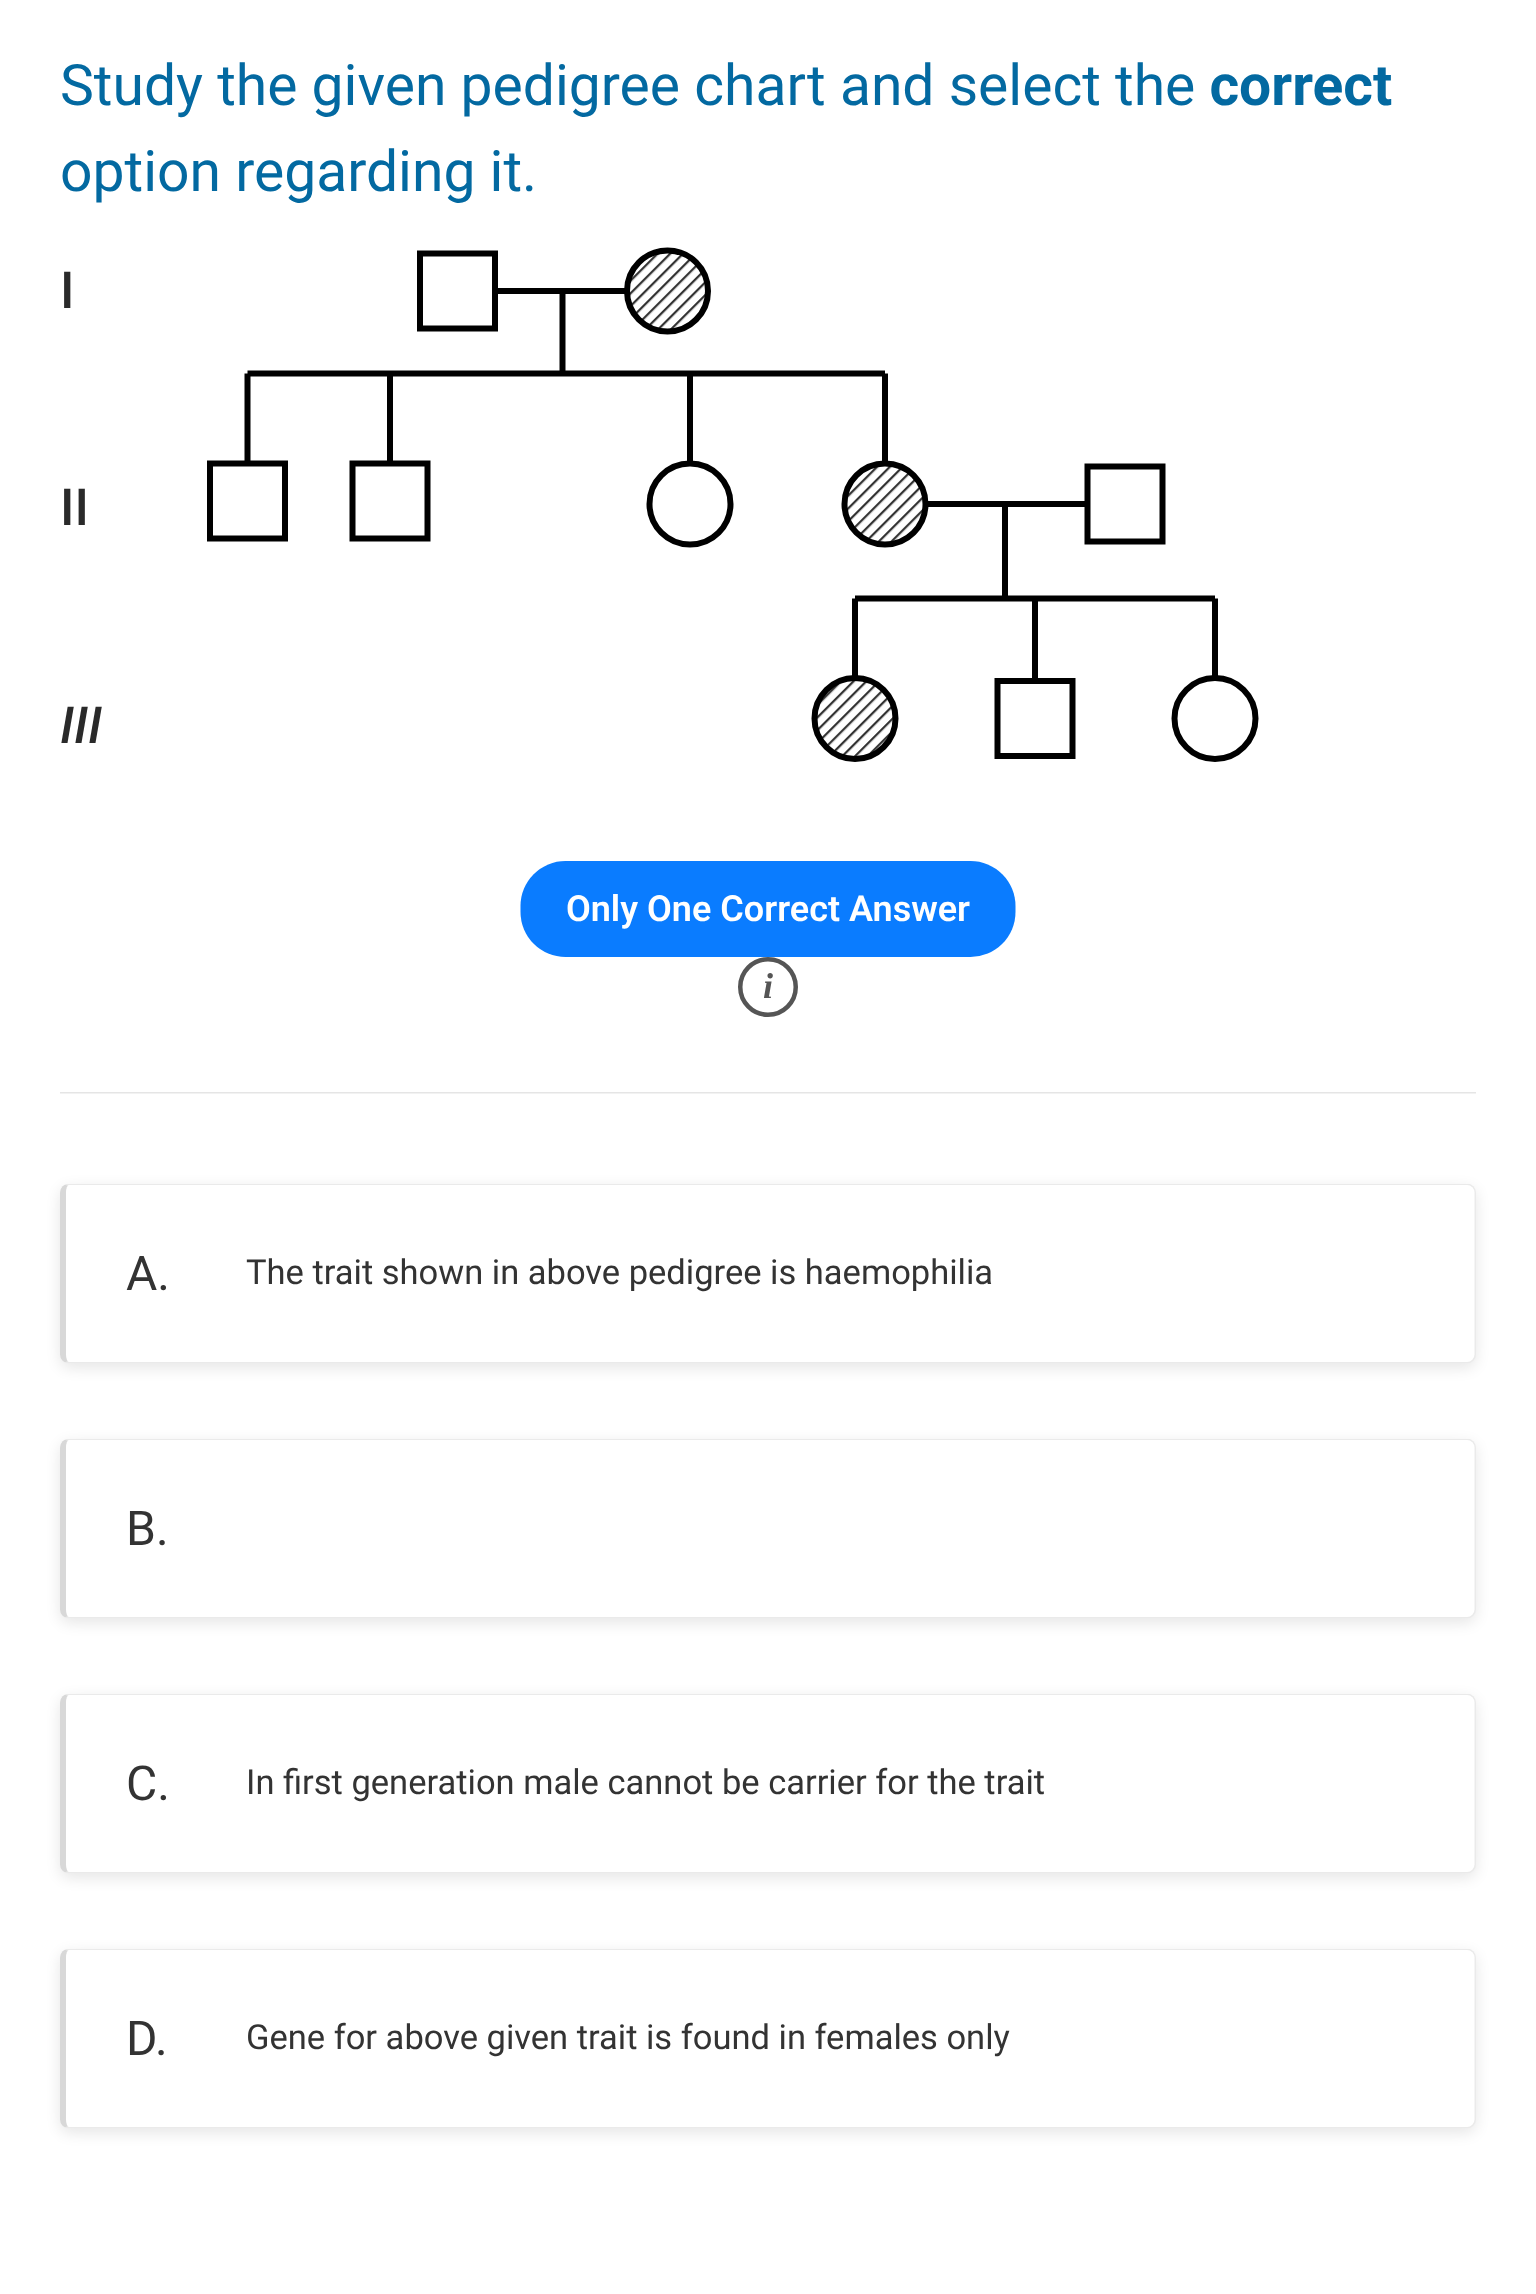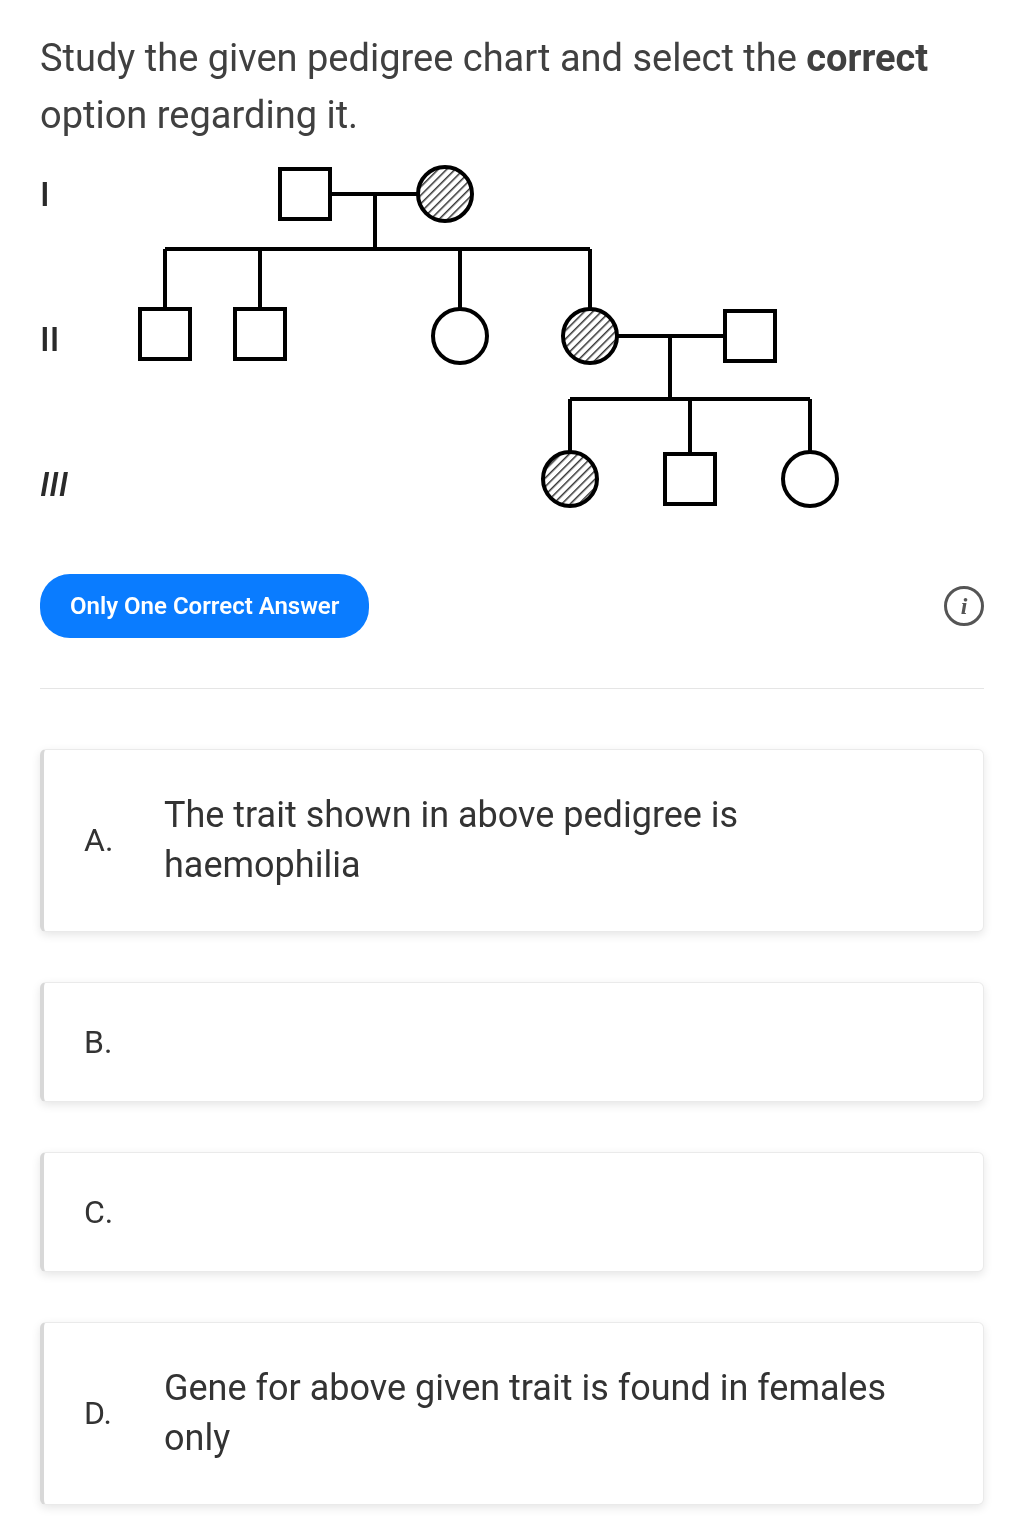--- a/index.html
+++ b/index.html
@@ -8,21 +8,21 @@
     height: 1529px;
     background: #ffffff;
     font-family: -apple-system, BlinkMacSystemFont, "Segoe UI", Roboto, sans-serif;
     color: #1a1a1a;
     padding: 30px 40px;
     position: relative;
   }
   .question-text {
     font-size: 38px;
     line-height: 1.5;
-    color: #404040;
+    color: #0369a1;
     margin-bottom: 10px;
   }
   .question-text .bold { font-weight: 700; }
   .pedigree-area {
     position: relative;
     height: 380px;
     margin: 10px 0 40px 0;
   }
   .gen-label {
     position: absolute;
@@ -33,20 +33,21 @@
   .pedigree-svg {
     position: absolute;
     left: 90px;
     top: 0;
   }
   .badge-row {
     display: flex;
     align-items: center;
     justify-content: space-between;
     margin: 30px 0 50px 0;
+    flex-direction: column;
   }
   .badge {
     background: #0a7cff;
     color: #ffffff;
     font-size: 24px;
     font-weight: 600;
     padding: 18px 30px;
     border-radius: 30px;
     display: inline-block;
   }
@@ -81,21 +82,21 @@
     align-items: center;
     gap: 40px;
     cursor: pointer;
   }
   .option-letter {
     font-size: 32px;
     color: #333;
     min-width: 40px;
   }
   .option-text {
-    font-size: 36px;
+    font-size: 23px;
     color: #333;
     line-height: 1.4;
   }
 </style>
 </head>
 <body>
 
 <div class="question-text">
   <span>Study the given pedigree chart and select the </span><span class="bold">correct</span><span> option regarding it.</span>
 </div>
@@ -165,18 +166,19 @@
 <div class="options">
   <div class="option">
     <div class="option-letter">A.</div>
     <div class="option-text">The trait shown in above pedigree is haemophilia</div>
   </div>
   <div class="option">
     <div class="option-letter">B.</div>
   </div>
   <div class="option">
     <div class="option-letter">C.</div>
+    <div class="option-text">In first generation male cannot be carrier for the trait</div>
   </div>
   <div class="option">
     <div class="option-letter">D.</div>
     <div class="option-text">Gene for above given trait is found in females only</div>
   </div>
 </div>
 
 </body></html>

